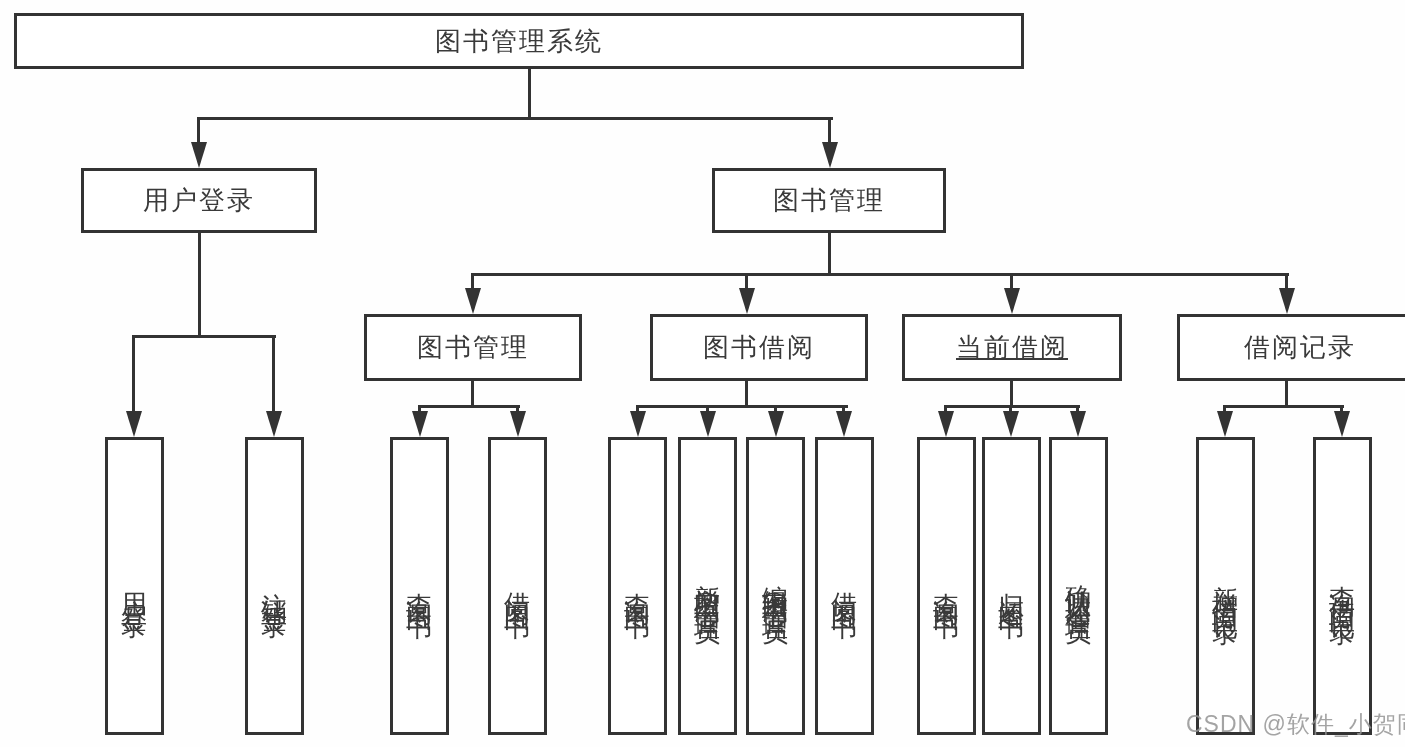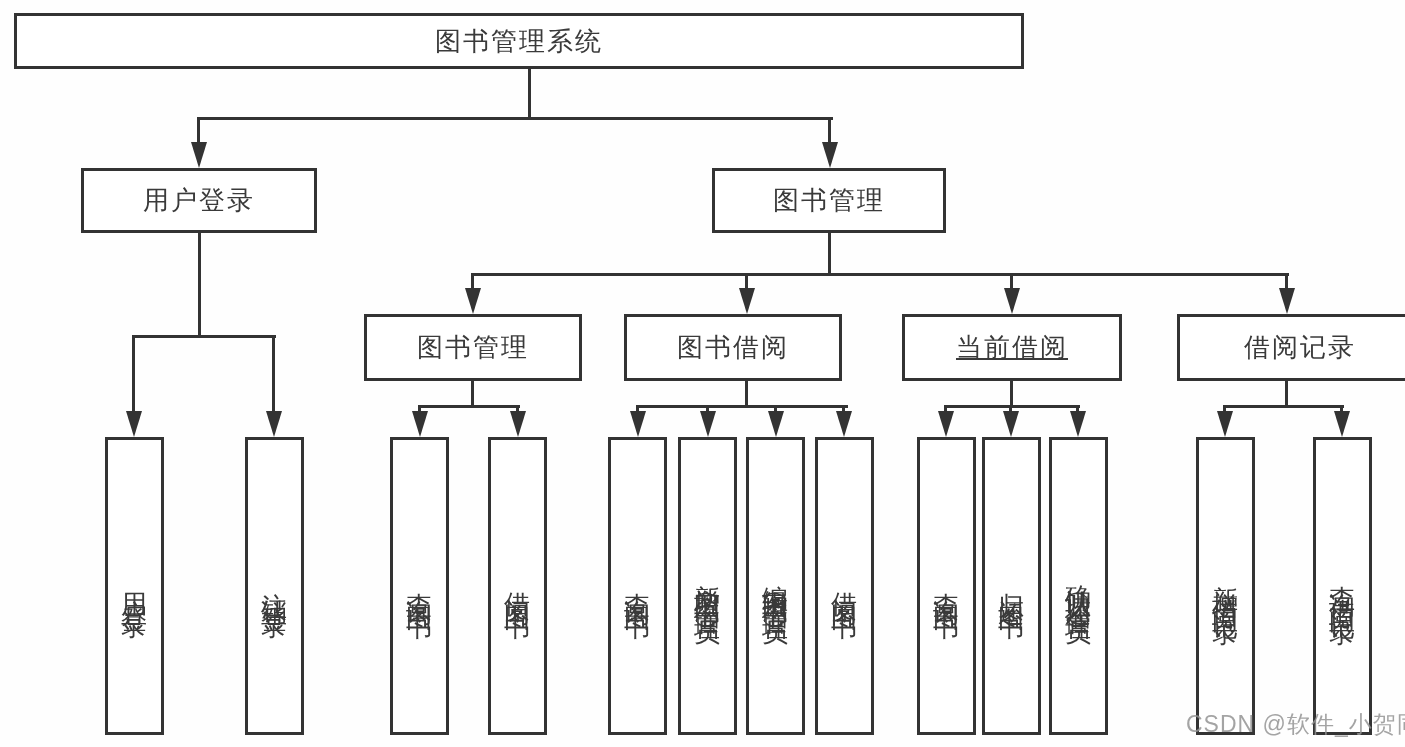--- a/index.html
+++ b/index.html
@@ -99,21 +99,21 @@
   <div class="vl" style="left:471px; top:273px; height:15px;"></div>
   <div class="head" style="left:465px; top:288px;"></div>
   <div class="vl" style="left:745px; top:273px; height:15px;"></div>
   <div class="head" style="left:739px; top:288px;"></div>
   <div class="vl" style="left:1010px; top:273px; height:15px;"></div>
   <div class="head" style="left:1004px; top:288px;"></div>
   <div class="vl" style="left:1285px; top:273px; height:15px;"></div>
   <div class="head" style="left:1279px; top:288px;"></div>
 
   <div class="box" style="left:364px; top:314px; width:218px; height:67px;">图书管理</div>
-  <div class="box" style="left:624px; top:314px; width:218px; height:67px;">图书借阅</div>
+  <div class="box" style="left:650px; top:314px; width:218px; height:67px;">图书借阅</div>
   <div class="box" style="left:902px; top:314px; width:220px; height:67px;text-decoration:underline;">当前借阅</div>
   <div class="box" style="left:1177px; top:314px; width:246px; height:67px;font-family:Liberation Serif, serif;">借阅记录</div>
 
   <div class="vl" style="left:471px; top:381px; height:27px;"></div>
   <div class="hl" style="left:418px; top:405px; width:102px;"></div>
   <div class="vl" style="left:418px; top:405px; height:8px;"></div>
   <div class="head" style="left:412px; top:411px;"></div>
   <div class="vl" style="left:516px; top:405px; height:8px;"></div>
   <div class="head" style="left:510px; top:411px;"></div>
 

